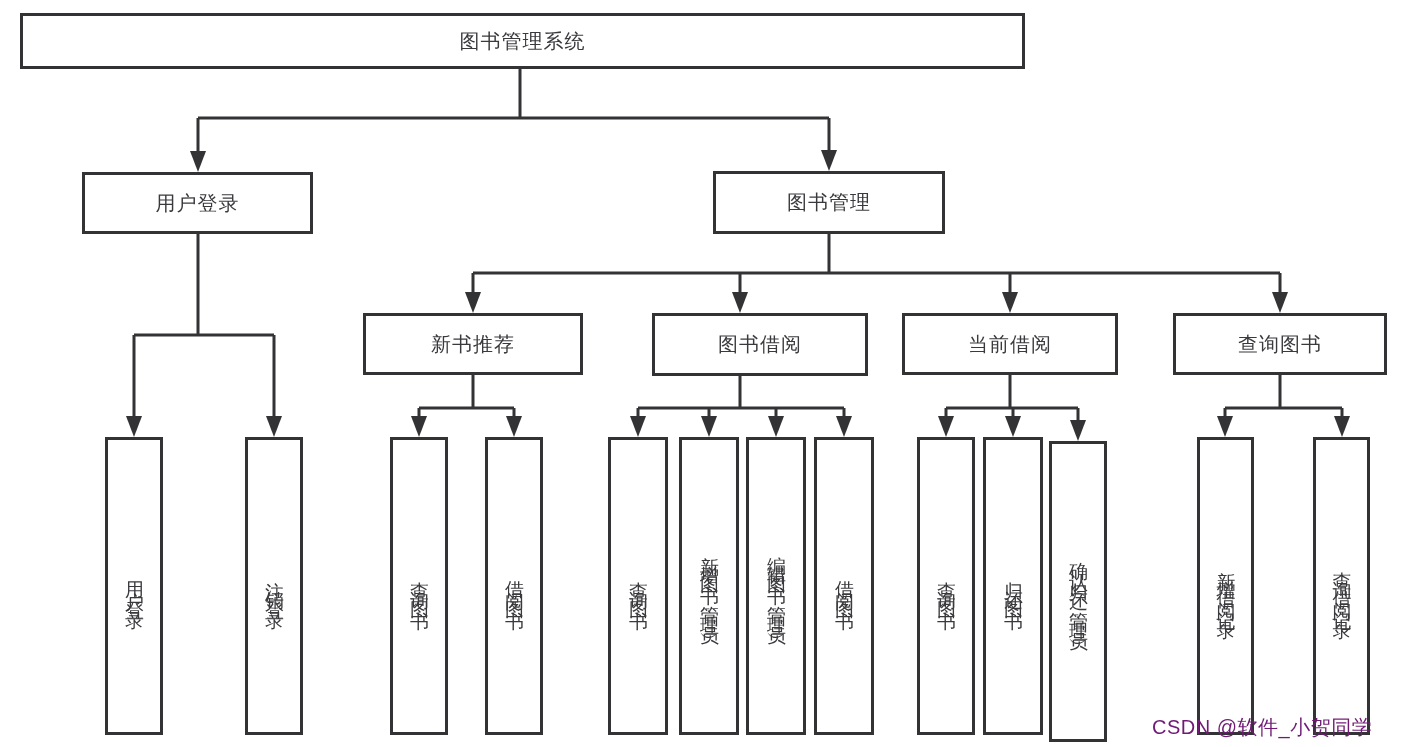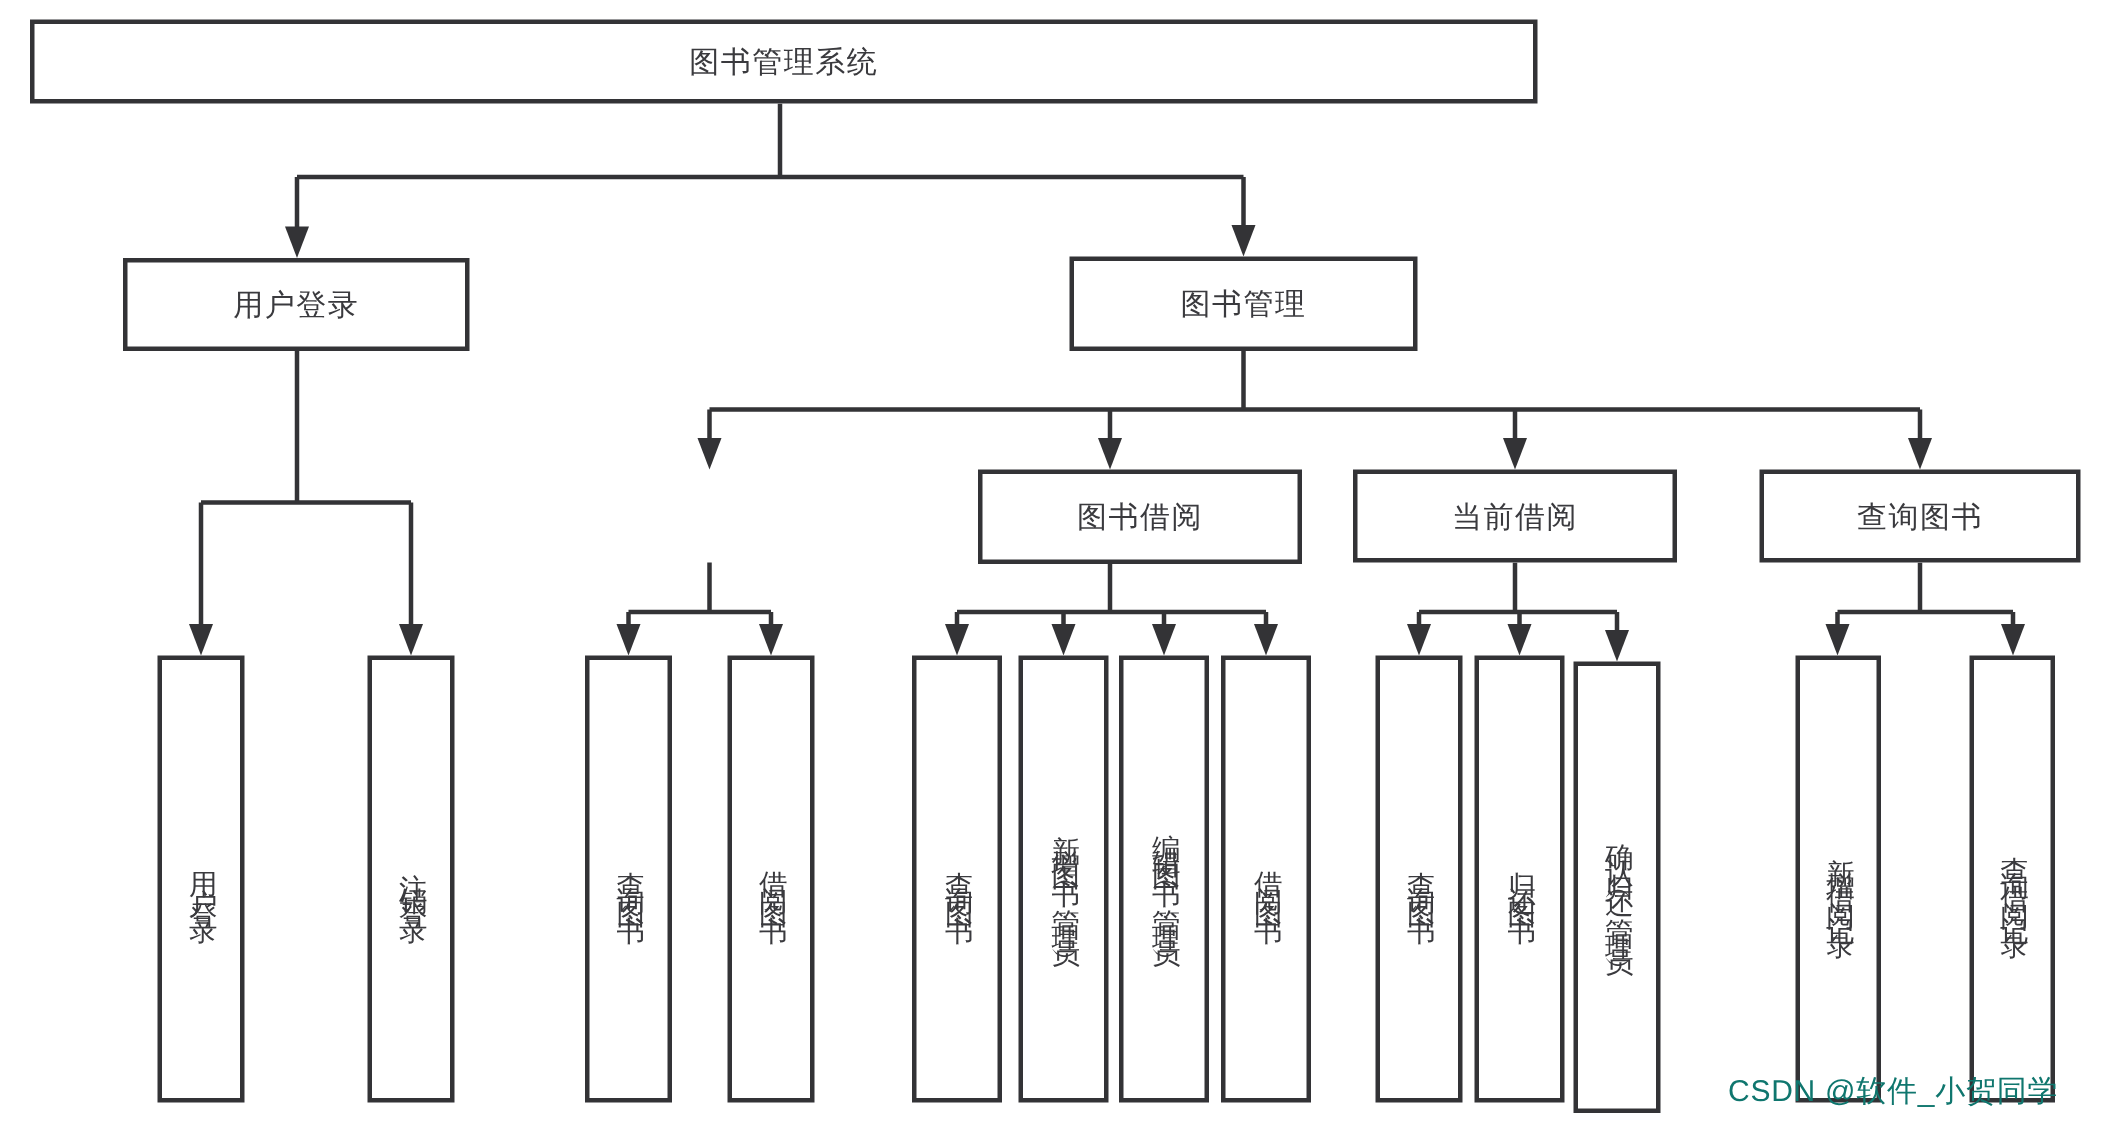--- a/index.html
+++ b/index.html
@@ -46,21 +46,21 @@
     font-size: 19px;
     letter-spacing: 10px;
     line-height: 1.1;
   }
   .watermark {
     position: absolute;
     left: 1152px;
     top: 714px;
     width: 252px;
     font-size: 20px;
-    color: #0f766e;
+    color: #701a75;
     white-space: nowrap;
     z-index: 3;
     letter-spacing: 0.5px;
   }
 </style>
 </head>
 <body>
 
 <div id="canvas">
 
@@ -115,20 +115,23 @@
     <span>图书管理系统</span>
   </div>
 
   <div class="box hbox" style="left:82px; top:172px; width:231px; height:62px;">
     <span>用户登录</span>
   </div>
   <div class="box hbox" style="left:713px; top:171px; width:232px; height:63px;">
     <span>图书管理</span>
   </div>
 
+  <div class="box hbox" style="left:363px; top:313px; width:220px; height:62px;">
+    <span>新书推荐</span>
+  </div>
   <div class="box hbox" style="left:632px; top:313px; width:216px; height:63px;margin-left:20px;">
     <span>图书借阅</span>
   </div>
   <div class="box hbox" style="left:902px; top:313px; width:216px; height:62px;">
     <span>当前借阅</span>
   </div>
   <div class="box hbox" style="left:1173px; top:313px; width:214px; height:62px;">
     <span>查询图书</span>
   </div>
 

